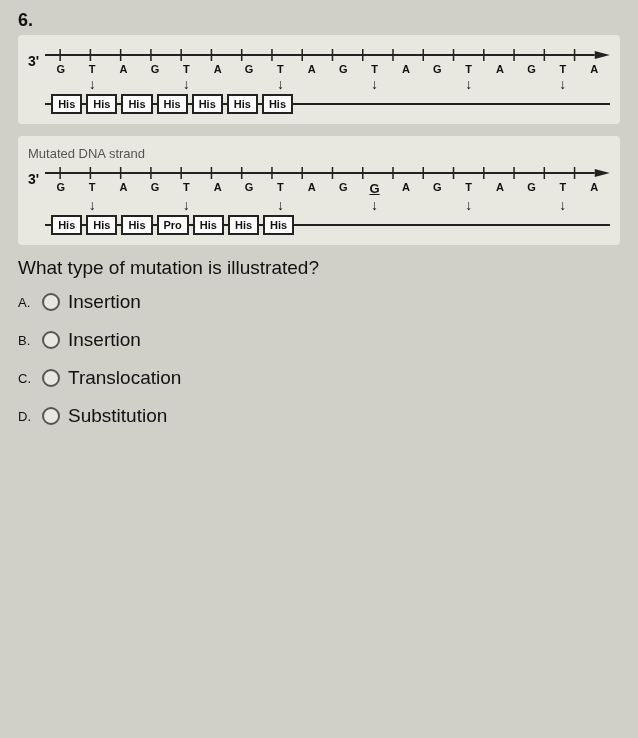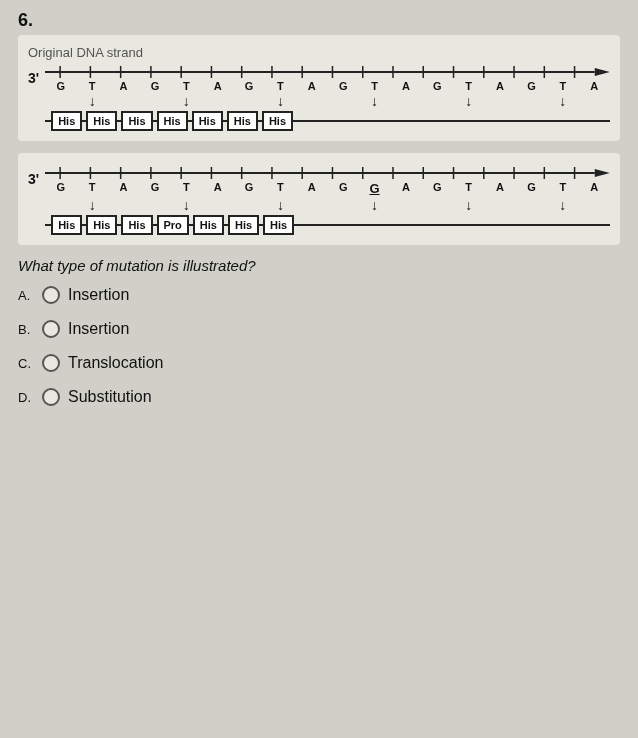--- a/index.html
+++ b/index.html
@@ -22,24 +22,23 @@
       border-radius: 4px;
       padding: 10px 10px 10px 10px;
       margin-bottom: 12px;
     }
     .strand-label {
       font-size: 13px;
       color: #555;
       margin-bottom: 2px;
     }
     .question-text {
-      font-size: 15px;
+      font-size: 19px;
       margin-bottom: 12px;
       margin-top: 4px;
-      font-style: italic;
     }
     .options-list {
       list-style: none;
       padding: 0;
       margin: 0;
     }
     .option-item {
       display: flex;
       align-items: center;
       margin-bottom: 16px;
@@ -52,21 +51,21 @@
     .radio-circle {
       width: 18px;
       height: 18px;
       border-radius: 50%;
       border: 2px solid #555;
       background: #e8e7e0;
       margin-right: 8px;
       flex-shrink: 0;
     }
     .option-label {
-      font-size: 16px;
+      font-size: 19px;
     }
 
     
     .strand-line-svg {
       width: 100%;
       height: 20px;
       display: block;
     }
     .full-row {
       display: flex;
@@ -84,21 +83,20 @@
     .diagram-inner {
       flex: 1;
     }
   </style>
 </head>
 <body>
 
 <div class="question-number">6.</div>
 
 <div class="diagram-section">
-  <div class="strand-label">Original DNA strand</div>
 
   <div class="full-row">
     <div class="left-label">3'</div>
     <div class="diagram-inner">
 
       <svg class="strand-line-svg" viewBox="0 0 560 20" preserveAspectRatio="none">
         <line x1="0" y1="10" x2="545" y2="10" stroke="#222" stroke-width="2"></line>
 
         <line x1="15" y1="4" x2="15" y2="16" stroke="#222" stroke-width="1.5"></line>
         <line x1="45" y1="4" x2="45" y2="16" stroke="#222" stroke-width="1.5"></line>
@@ -179,20 +177,21 @@
         <div style="border:2px solid #222;background:#fff;padding:2px 5px;font-size:11px;font-weight:bold;flex-shrink:0;">His</div>
         <div style="height:2px;background:#222;width:4px;flex-shrink:0;"></div>
         <div style="border:2px solid #222;background:#fff;padding:2px 5px;font-size:11px;font-weight:bold;flex-shrink:0;">His</div>
         <div style="height:2px;background:#222;flex:1;"></div>
       </div>
     </div>
   </div>
 </div>
 
 <div class="diagram-section">
+  <div class="strand-label">Mutated DNA strand</div>
 
   <div class="full-row">
     <div class="left-label">3'</div>
     <div class="diagram-inner">
 
       <svg class="strand-line-svg" viewBox="0 0 560 20" preserveAspectRatio="none">
         <line x1="0" y1="10" x2="545" y2="10" stroke="#222" stroke-width="2"></line>
         <line x1="15" y1="4" x2="15" y2="16" stroke="#222" stroke-width="1.5"></line>
         <line x1="45" y1="4" x2="45" y2="16" stroke="#222" stroke-width="1.5"></line>
         <line x1="75" y1="4" x2="75" y2="16" stroke="#222" stroke-width="1.5"></line>

